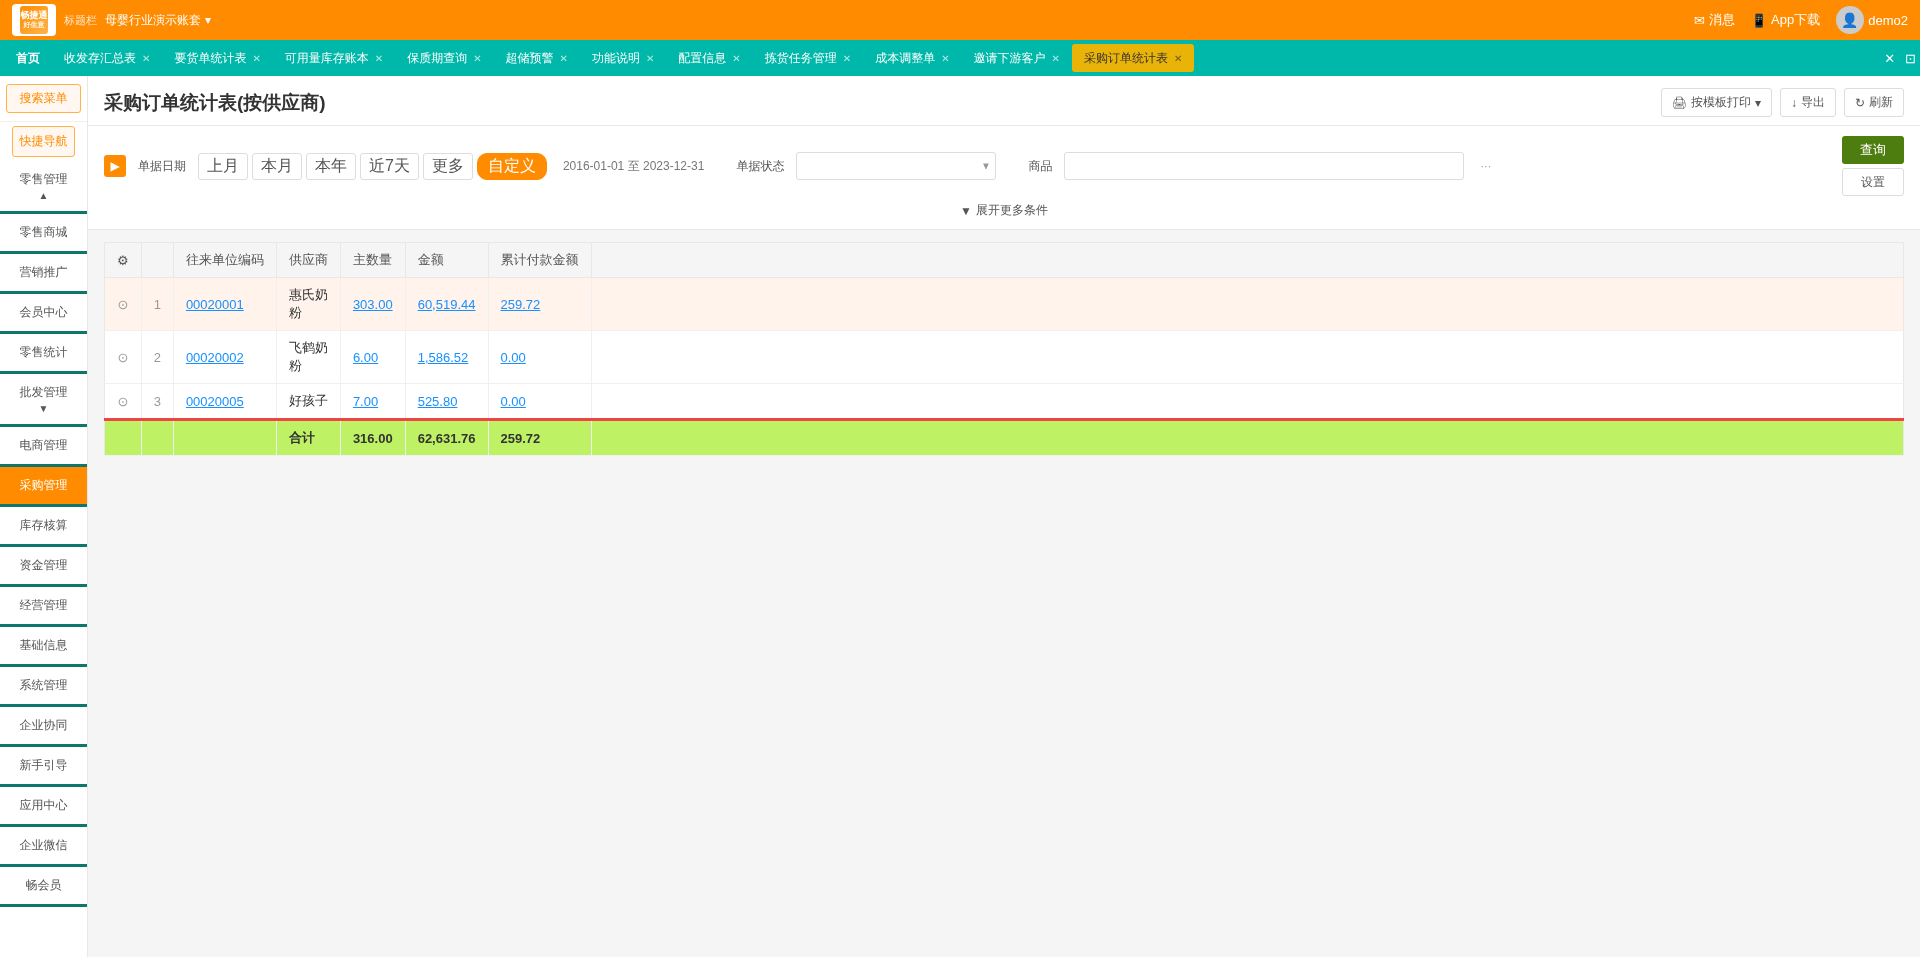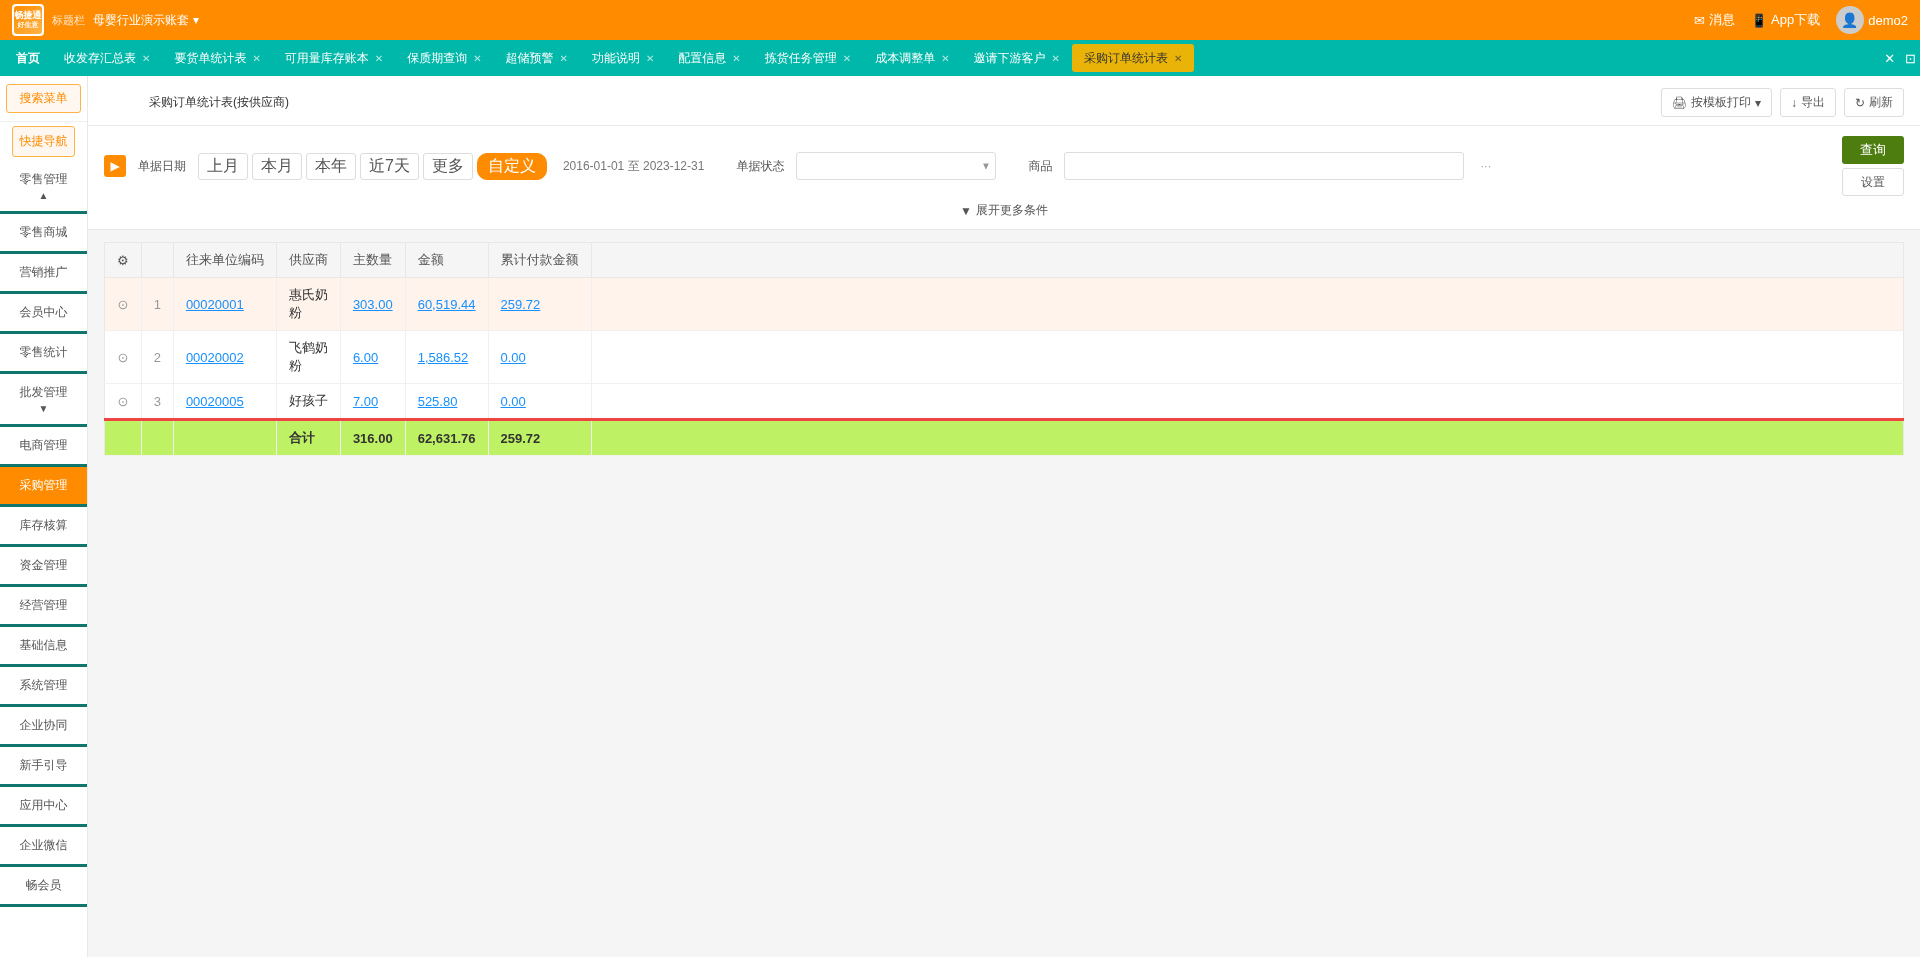--- a/index.html
+++ b/index.html
@@ -1,21 +1,21 @@
 <!DOCTYPE html>
 <html><head>
   <meta charset="utf-8">
   <style>
     * { box-sizing: border-box; margin: 0; padding: 0; }
     body { font-family: "Microsoft YaHei", "PingFang SC", Arial, sans-serif; font-size: 13px; background: #f5f5f5; color: #333; display: flex; flex-direction: column; height: 957px; overflow: hidden; }
 
     
     .top-bar { height: 40px; background: #ff8c00; display: flex; align-items: center; justify-content: space-between; padding: 0 12px; flex-shrink: 0; }
     .top-bar-left { display: flex; align-items: center; gap: 8px; }
-    .logo-icon { width: 32px; height: 32px; background: white; border-radius: 4px; display: flex; align-items: center; justify-content: center; overflow: hidden; }
+    .logo-icon { width: 44px; height: 32px; background: white; border-radius: 4px; display: flex; align-items: center; justify-content: center; overflow: hidden; }
     .logo-img { width: 28px; height: 28px; background: linear-gradient(135deg, #ff8c00, #ffb347); border-radius: 3px; display: flex; align-items: center; justify-content: center; color: white; font-size: 10px; font-weight: bold; }
     .company-selector { display: flex; align-items: center; gap: 4px; color: white; font-size: 12px; cursor: pointer; }
     .top-bar-right { display: flex; align-items: center; gap: 16px; color: white; font-size: 13px; }
     .top-bar-btn { display: flex; align-items: center; gap: 4px; cursor: pointer; color: white; }
     .user-avatar { width: 28px; height: 28px; border-radius: 50%; background: #ccc; display: flex; align-items: center; justify-content: center; overflow: hidden; }
 
     
     .nav-tabs { height: 36px; background: #00b8a9; display: flex; align-items: center; padding: 0 4px; flex-shrink: 0; overflow: hidden; }
     .nav-tab { height: 28px; padding: 0 12px; display: flex; align-items: center; gap: 4px; font-size: 12px; color: white; cursor: pointer; border-radius: 3px; white-space: nowrap; flex-shrink: 0; }
     .nav-tab.active { background: #eab308; color: #333; }
@@ -34,21 +34,21 @@
     .sidebar-item { padding: 10px 4px; text-align: center; cursor: pointer; font-size: 12px; color: #555; border-bottom: 3px solid #0f766e; flex-direction: column; }
     .sidebar-item.active { background: #ff8c00; color: white; }
     .sidebar-item.has-sub { display: flex; align-items: center; justify-content: center; gap: 2px; }
     .sidebar-item .arrow { font-size: 10px; }
 
     
     .content-area { flex: 1; display: flex; flex-direction: column; overflow: hidden; background: #f5f5f5; }
 
     
     .page-header { background: white; padding: 12px 16px 8px; border-bottom: 1px solid #e8e8e8; flex-shrink: 0; display: flex; align-items: center; justify-content: space-between; }
-    .page-title { font-size: 12px; font-weight: normal; color: #333; margin-left: 45px; }
+    .page-title { font-size: 19px; font-weight: bold; color: #333; }
     .page-actions { display: flex; align-items: center; gap: 8px; }
     .btn-print { display: flex; align-items: center; gap: 4px; padding: 5px 10px; border: 1px solid #ddd; border-radius: 3px; background: white; cursor: pointer; font-size: 12px; color: #555; }
     .btn-export { display: flex; align-items: center; gap: 4px; padding: 5px 10px; border: 1px solid #ddd; border-radius: 3px; background: white; cursor: pointer; font-size: 12px; color: #555; }
     .btn-refresh { display: flex; align-items: center; gap: 4px; padding: 5px 10px; border: 1px solid #ddd; border-radius: 3px; background: white; cursor: pointer; font-size: 12px; color: #555; }
 
     
     .filter-bar { background: white; padding: 10px 16px; border-bottom: 1px solid #e8e8e8; flex-shrink: 0; }
     .filter-row { display: flex; align-items: center; gap: 12px; flex-wrap: wrap; }
     .filter-toggle-btn { width: 22px; height: 22px; background: #ff8c00; border-radius: 3px; display: flex; align-items: center; justify-content: center; color: white; cursor: pointer; flex-shrink: 0; font-size: 12px; }
     .filter-label { font-size: 12px; color: #555; white-space: nowrap; }

